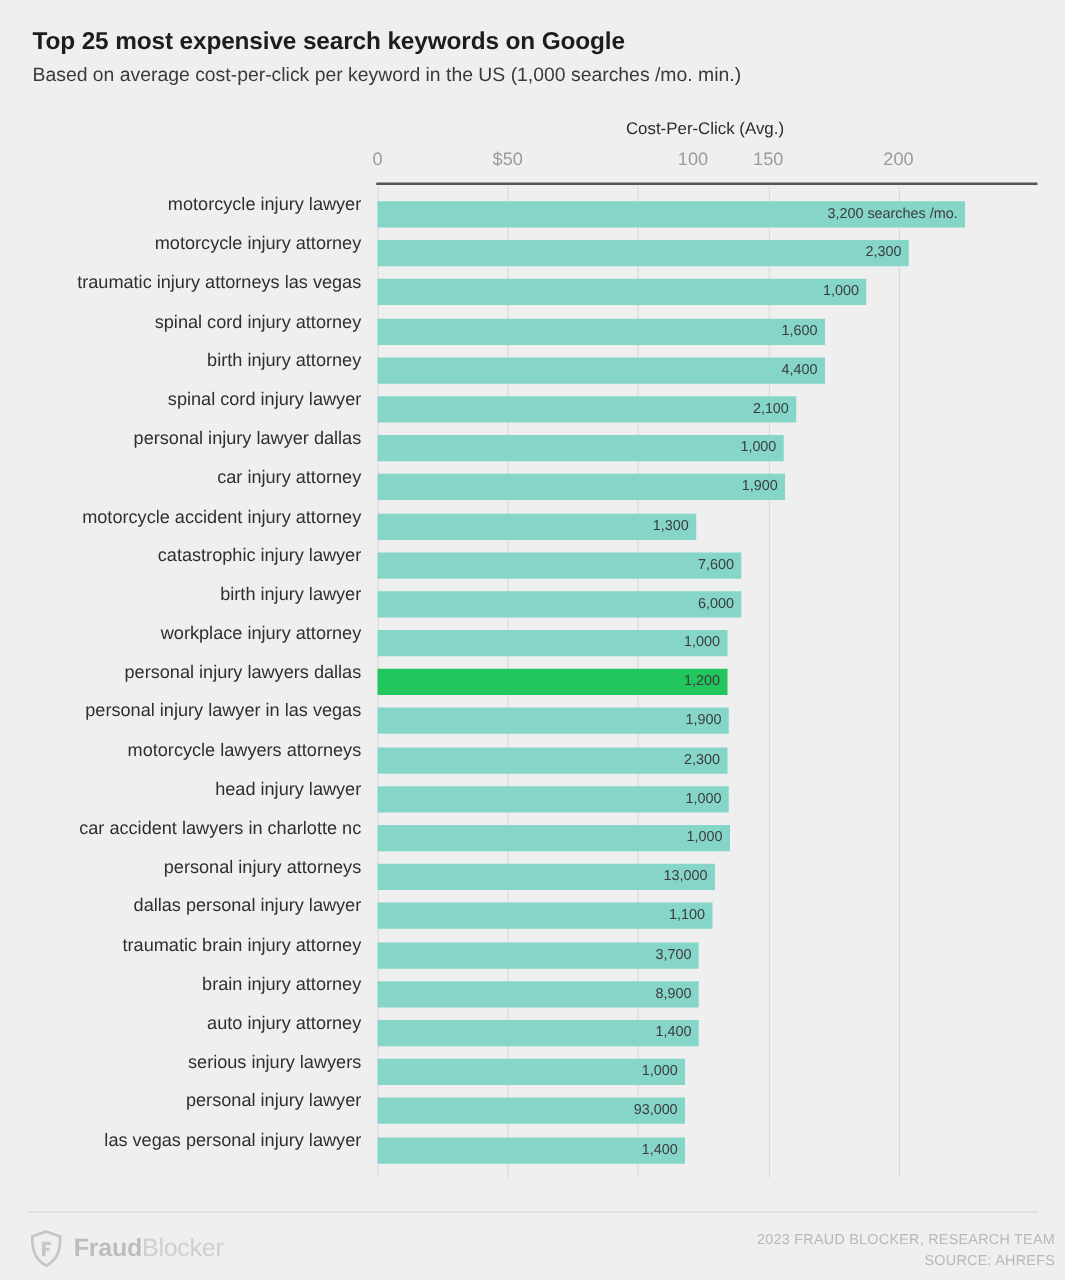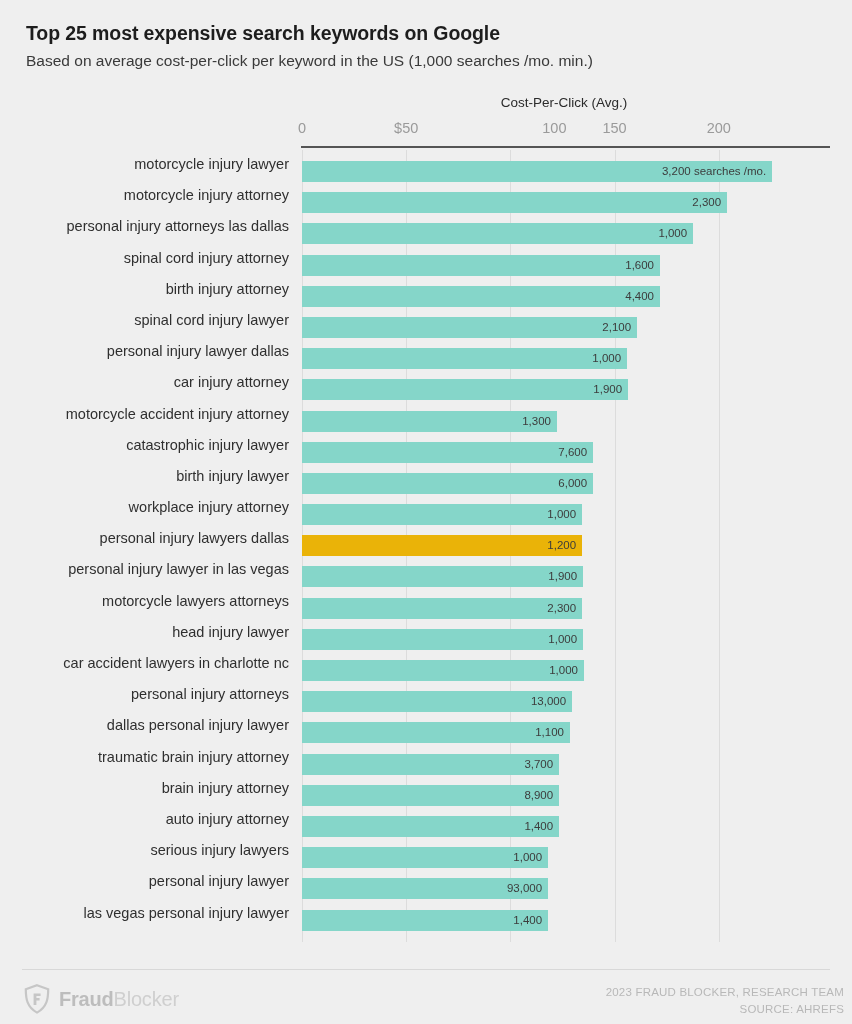--- a/index.html
+++ b/index.html
@@ -229,21 +229,21 @@
             <span class="bar-value">3,200 searches /mo.</span>
           </div>
         </div>
         <div class="row" style="height: 31.2px;">
           <div class="row-label">motorcycle injury attorney</div>
           <div class="bar" style="width: 425.136px; background: rgb(133, 214, 201);">
             <span class="bar-value">2,300</span>
           </div>
         </div>
         <div class="row" style="height: 31.2px;">
-          <div class="row-label">personal injury attorneys las dallas</div>
+          <div class="row-label">traumatic injury attorneys las vegas</div>
           <div class="bar" style="width: 391.167px; background: rgb(133, 214, 201);">
             <span class="bar-value">1,000</span>
           </div>
         </div>
         <div class="row" style="height: 31.2px;">
           <div class="row-label">spinal cord injury attorney</div>
           <div class="bar" style="width: 358.031px; background: rgb(133, 214, 201);">
             <span class="bar-value">1,600</span>
           </div>
         </div>
@@ -290,21 +290,21 @@
           </div>
         </div>
         <div class="row" style="height: 31.2px;">
           <div class="row-label">workplace injury attorney</div>
           <div class="bar" style="width: 280.09px; background: rgb(133, 214, 201);">
             <span class="bar-value">1,000</span>
           </div>
         </div>
         <div class="row" style="height: 31.2px;">
           <div class="row-label">personal injury lawyers dallas</div>
-          <div class="bar" style="width: 280.09px; background: #eab308;">
+          <div class="bar" style="width: 280.09px; background: #22c55e;">
             <span class="bar-value">1,200</span>
           </div>
         </div>
         <div class="row" style="height: 31.2px;">
           <div class="row-label">personal injury lawyer in las vegas</div>
           <div class="bar" style="width: 281.132px; background: rgb(133, 214, 201);">
             <span class="bar-value">1,900</span>
           </div>
         </div>
         <div class="row" style="height: 31.2px;">

